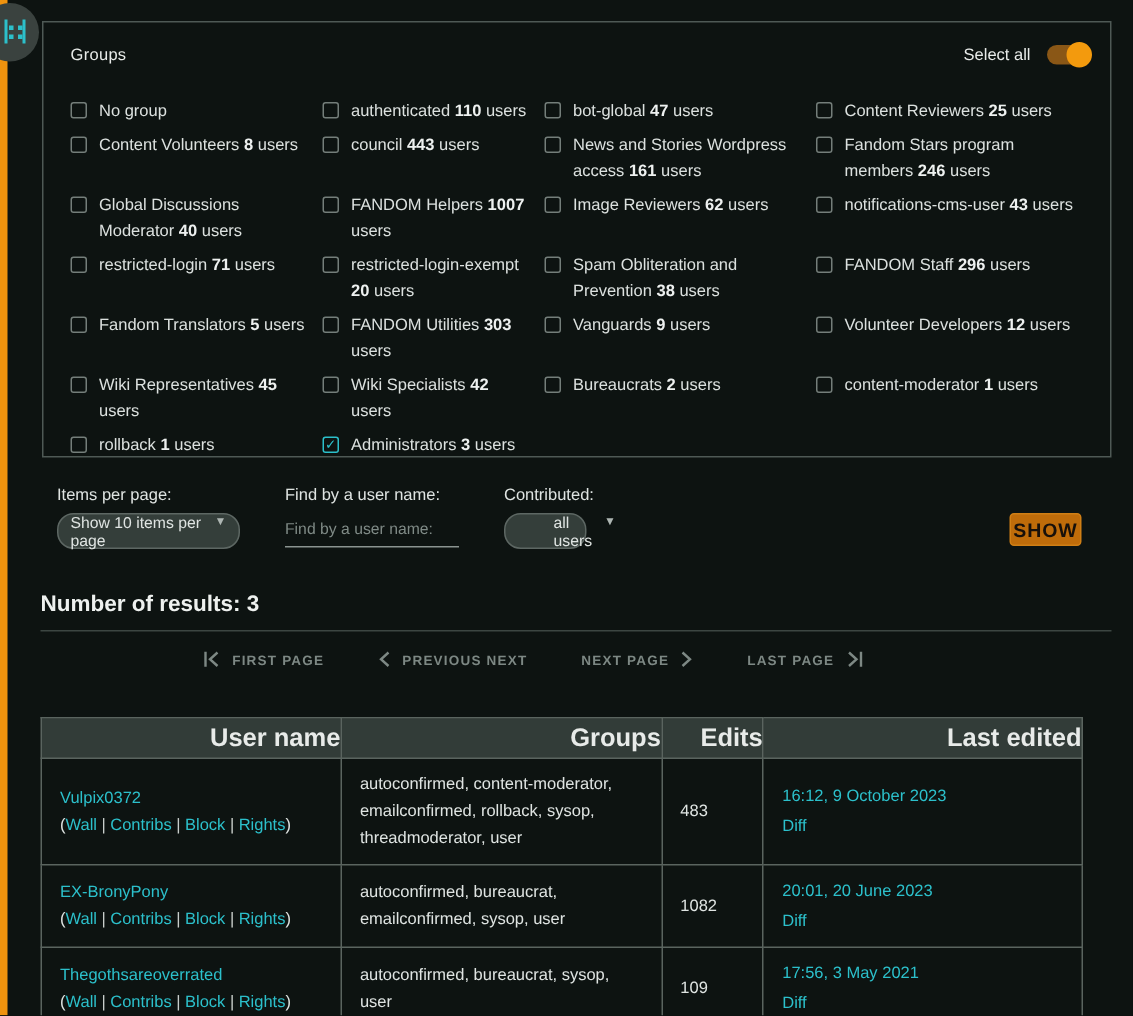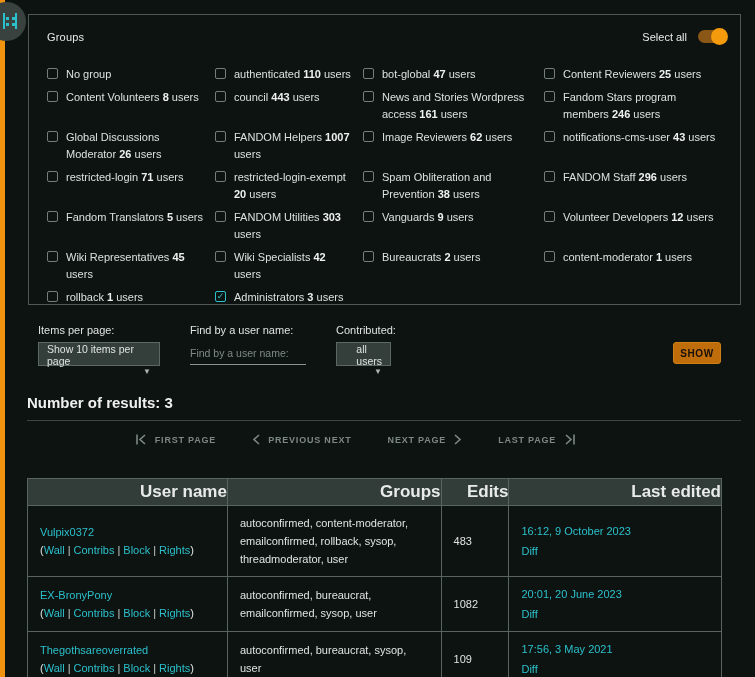--- a/index.html
+++ b/index.html
@@ -28,30 +28,30 @@
           row-gap:6px; font-size:11px; line-height:17px; color:#dce1df; }
   .group-item { display:flex; gap:8px; align-items:flex-start; padding-right:10px; cursor:pointer; }
   .cb { width:11px; height:11px; min-width:11px; border:1px solid #747e7a; border-radius:2px; margin-top:2px;
         display:flex; align-items:center; justify-content:center; font-size:9px; color:transparent; }
   .cb.checked { border-color:#2cc0cb; color:#2cc0cb; }
   .cb.checked::after { content:"✓"; line-height:1; }
   .gl b { color:#eef1f0; font-weight:700; }
 
   
   .flabel { position:absolute; font-size:11px; color:#dfe4e2; }
-  .dropdown { position:absolute; height:24px; background:#343e3a; border:1px solid #5d6763; border-radius:0;
-              display:flex; align-items:flex-end; justify-content:space-between; padding:0 8px;
-              font-size:10.5px; color:#dfe4e2; cursor:pointer;flex-direction:column; }
+  .dropdown { position:absolute; height:24px; background:#343e3a; border:1px solid #5d6763; border-radius:11px;
+              display:flex; align-items:flex-start; justify-content:space-between; padding:0 8px;
+              font-size:10.5px; color:#dfe4e2; cursor:pointer; }
   .caret { font-size:8px; color:#aeb6b3; margin-left:8px; }
   .find-input { position:absolute; left:190px; top:342px; width:116px; height:23px; background:transparent;
                 border:none; border-bottom:1px solid #8a9390; color:#dfe4e2; font-size:10.5px;
                 font-family:"Liberation Sans","DejaVu Sans",sans-serif; }
   .find-input::placeholder { color:#7f8a86; }
   .show-btn { position:absolute; left:673px; top:342px; width:48px; height:22px; background:#bf6c0a;
-              border:1px solid #d07f15; border-radius:3px; color:#17100a; font-size:10px; font-weight:700;
+              border:1px solid #d07f15; border-radius:3px; color:#17100a; font-size:13px; font-weight:700;
               letter-spacing:.6px; font-family:"Liberation Sans","DejaVu Sans",sans-serif; cursor:pointer; }
 
   .results-heading { position:absolute; left:27px; top:394px; font-size:15px; font-weight:700; color:#eef1ef; }
   .rule { position:absolute; left:27px; top:420px; width:714px; height:1px; background:#3c4642; }
 
   
   .pager { position:absolute; left:0; top:434px; width:711px; display:flex; justify-content:center; gap:36px; }
   .pager-item { display:flex; align-items:center; gap:8px; font-size:9px; font-weight:700;
                 letter-spacing:.8px; color:#7d8884; cursor:pointer; }
   .pager-item svg { display:block; }
@@ -121,21 +121,21 @@
         <div class="group-item">
           <span class="cb"></span>
           <span class="gl">News and Stories Wordpress access <b>161</b> users</span>
         </div>
         <div class="group-item">
           <span class="cb"></span>
           <span class="gl">Fandom Stars program members <b>246</b> users</span>
         </div>
         <div class="group-item">
           <span class="cb"></span>
-          <span class="gl">Global Discussions Moderator <b>26</b> users</span>
+          <span class="gl">Global Discussions Moderator <b>40</b> users</span>
         </div>
         <div class="group-item">
           <span class="cb"></span>
           <span class="gl">FANDOM Helpers <b>1007</b> users</span>
         </div>
         <div class="group-item">
           <span class="cb"></span>
           <span class="gl">Image Reviewers <b>62</b> users</span>
         </div>
         <div class="group-item">

